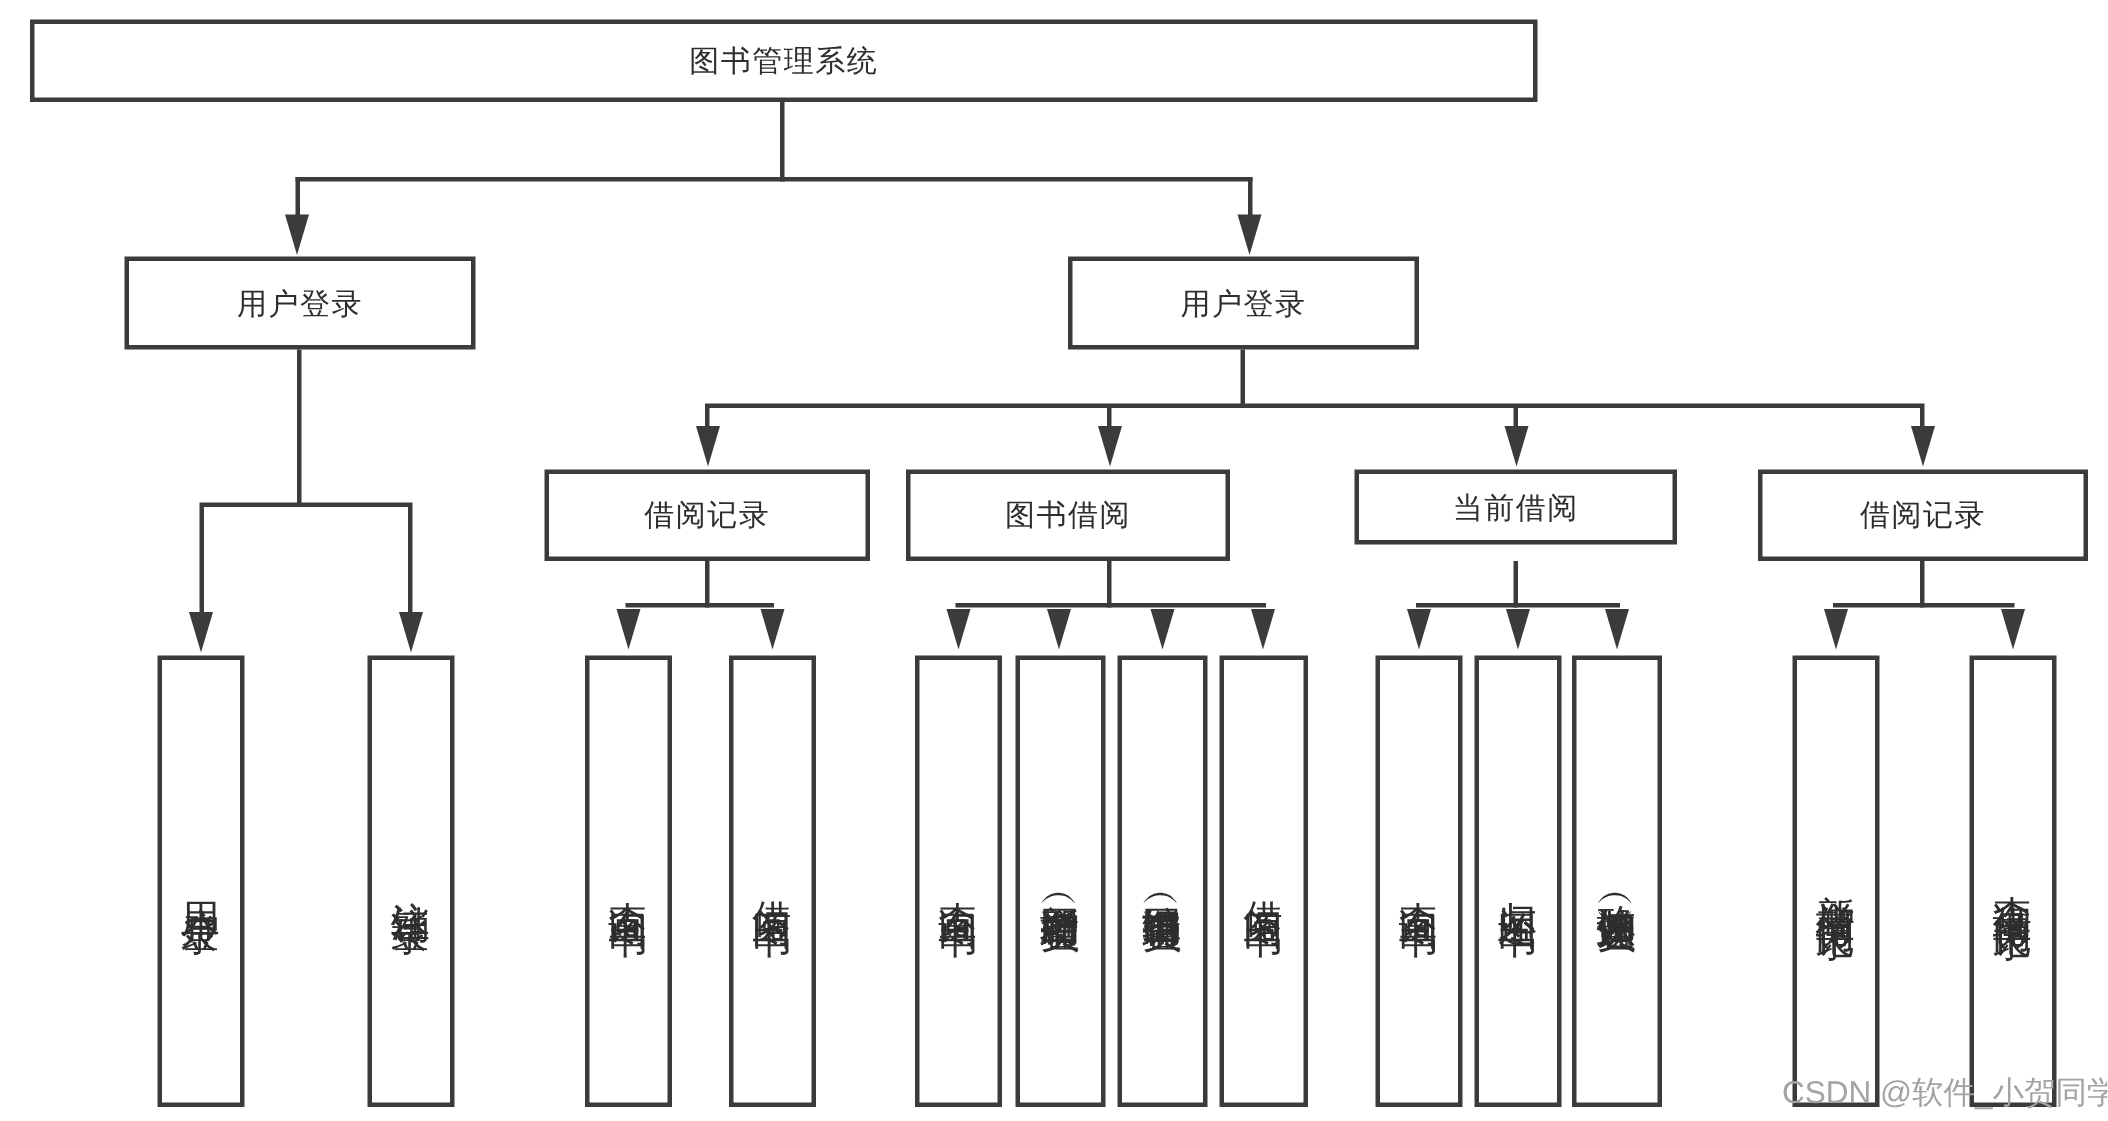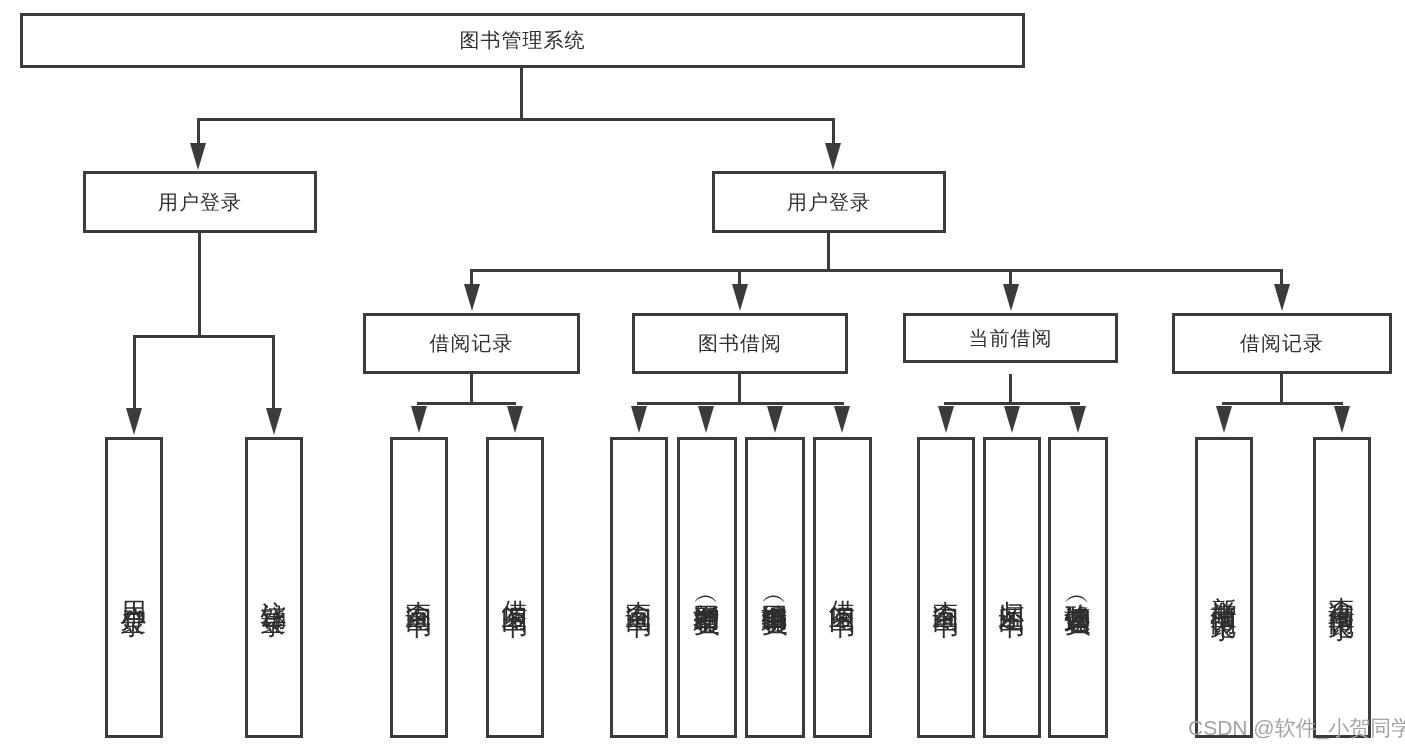--- a/index.html
+++ b/index.html
@@ -66,21 +66,21 @@
   <div class="vline" style="left:470px;top:272px;height:14px"></div>
   <div class="arrow" style="left:464px;top:284px"></div>
   <div class="vline" style="left:738px;top:272px;height:14px"></div>
   <div class="arrow" style="left:732px;top:284px"></div>
   <div class="vline" style="left:1009px;top:272px;height:14px"></div>
   <div class="arrow" style="left:1003px;top:284px"></div>
   <div class="vline" style="left:1280px;top:272px;height:14px"></div>
   <div class="arrow" style="left:1274px;top:284px"></div>
 
   <div class="box header" style="left:363px;top:313px;width:217px;height:61px">借阅记录</div>
-  <div class="box header" style="left:632px;top:313px;width:216px;height:61px">图书借阅</div>
+  <div class="box header" style="left:604px;top:313px;width:216px;height:61px">图书借阅</div>
   <div class="box header" style="left:903px;top:313px;width:215px;height:50px">当前借阅</div>
   <div class="box header" style="left:1172px;top:313px;width:220px;height:61px">借阅记录</div>
 
   <div class="vline" style="left:470px;top:374px;height:31px"></div>
   <div class="hline" style="left:417px;top:402px;width:99px"></div>
   <div class="arrow" style="left:411px;top:406px"></div>
   <div class="arrow" style="left:507px;top:406px"></div>
 
   <div class="vline" style="left:738px;top:374px;height:31px"></div>
   <div class="hline" style="left:637px;top:402px;width:207px"></div>

